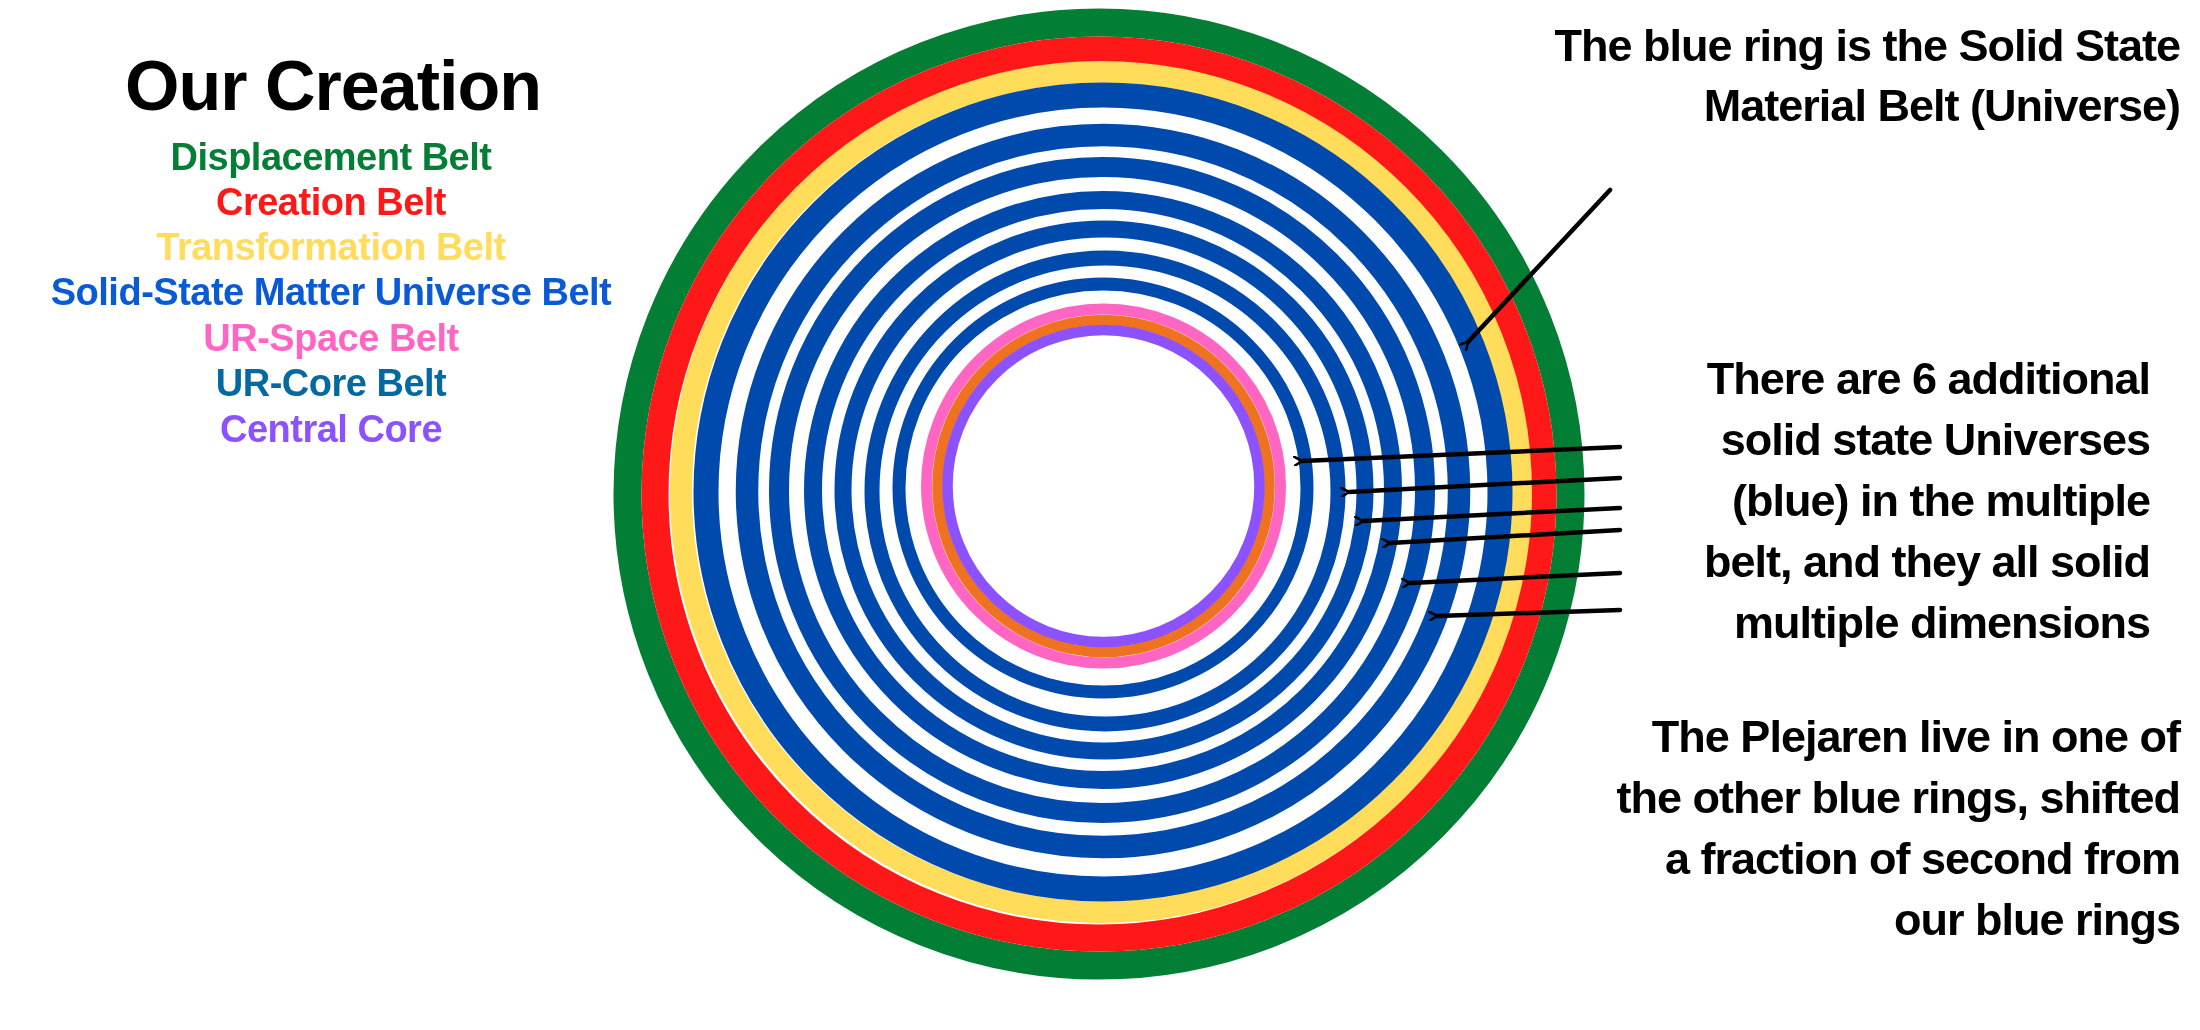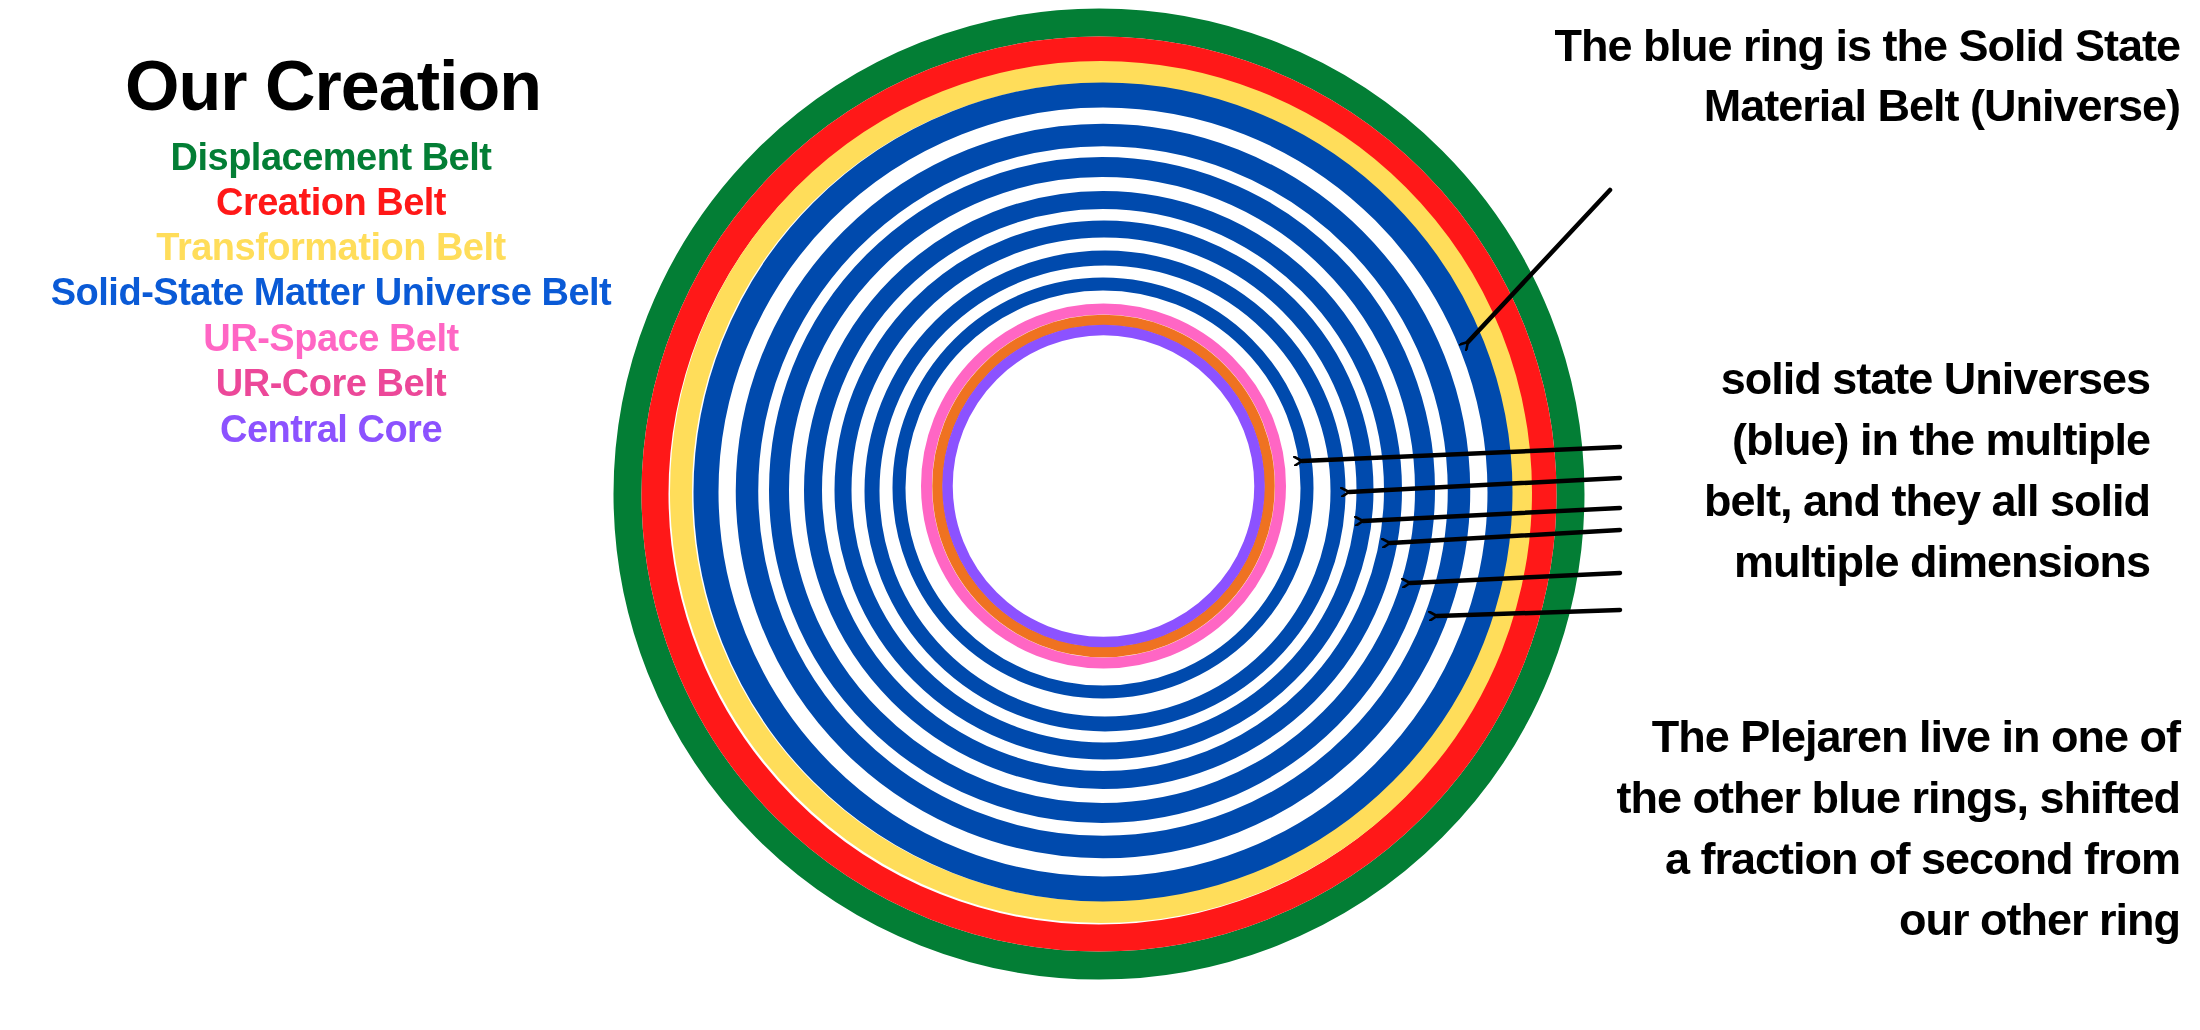--- a/index.html
+++ b/index.html
@@ -50,34 +50,35 @@
     </g>
 </svg>
 
 <div class="legend">
   <h1 class="legend-title">Our Creation</h1>
   <div class="legend-item" style="top: 135px; color: rgb(3, 126, 53);">Displacement Belt</div>
   <div class="legend-item" style="top: 180px; color: rgb(255, 24, 24);">Creation Belt</div>
   <div class="legend-item" style="top: 225px; color: rgb(255, 221, 90);">Transformation Belt</div>
   <div class="legend-item" style="top: 270px; color: rgb(10, 90, 214);">Solid-State Matter Universe Belt</div>
   <div class="legend-item" style="top: 316px; color: rgb(255, 102, 196);">UR-Space Belt</div>
-  <div class="legend-item" style="top: 361px; color: #ec4899;">UR-Core Belt</div>
+  <div class="legend-item" style="top: 361px; color: #0369a1;">UR-Core Belt</div>
   <div class="legend-item" style="top: 407px; color: rgb(140, 82, 255);">Central Core</div>
 </div>
 
 <div class="note note-1">
   <div>The blue ring is the Solid State</div>
   <div>Material Belt (Universe)</div>
 </div>
 
 <div class="note note-2">
+  <div>There are 6 additional</div>
   <div>solid state Universes</div>
   <div>(blue) in the multiple</div>
   <div>belt, and they all solid</div>
   <div>multiple dimensions</div>
 </div>
 
 <div class="note note-3">
   <div>The Plejaren live in one of</div>
   <div>the other blue rings, shifted</div>
   <div>a fraction of second from</div>
-  <div>our other ring</div>
+  <div>our blue rings</div>
 </div>
 
 </body></html>

